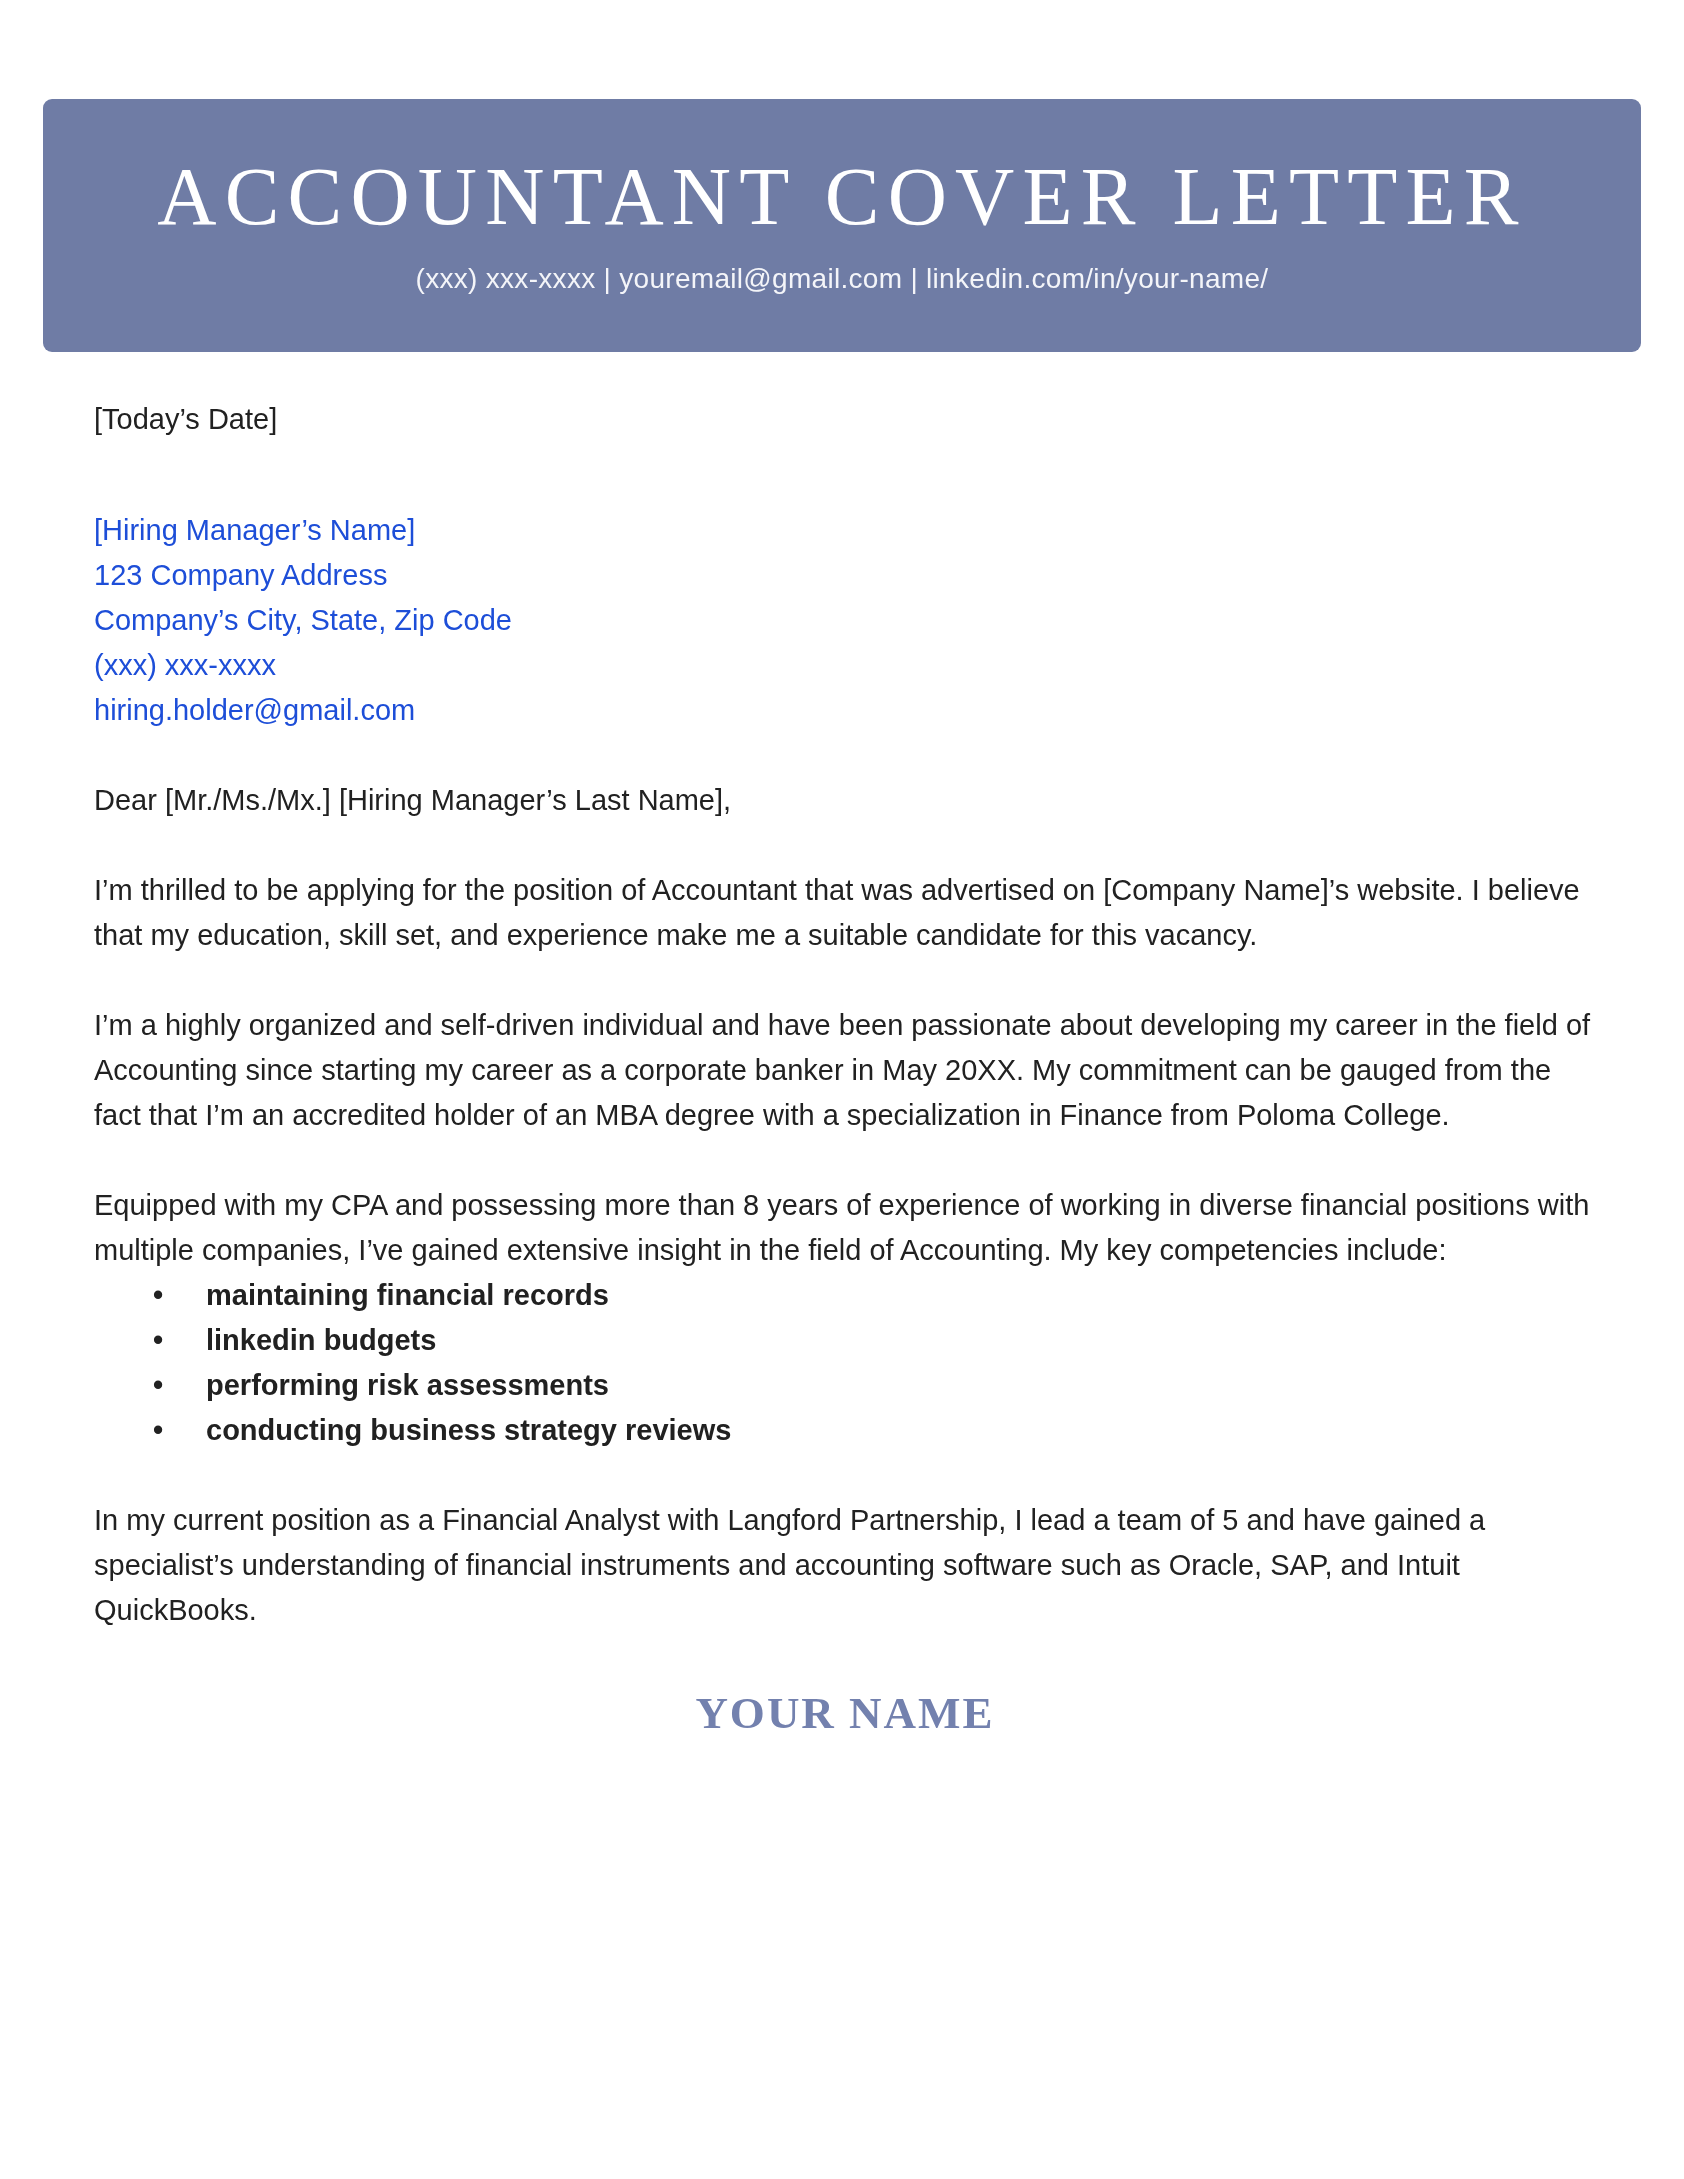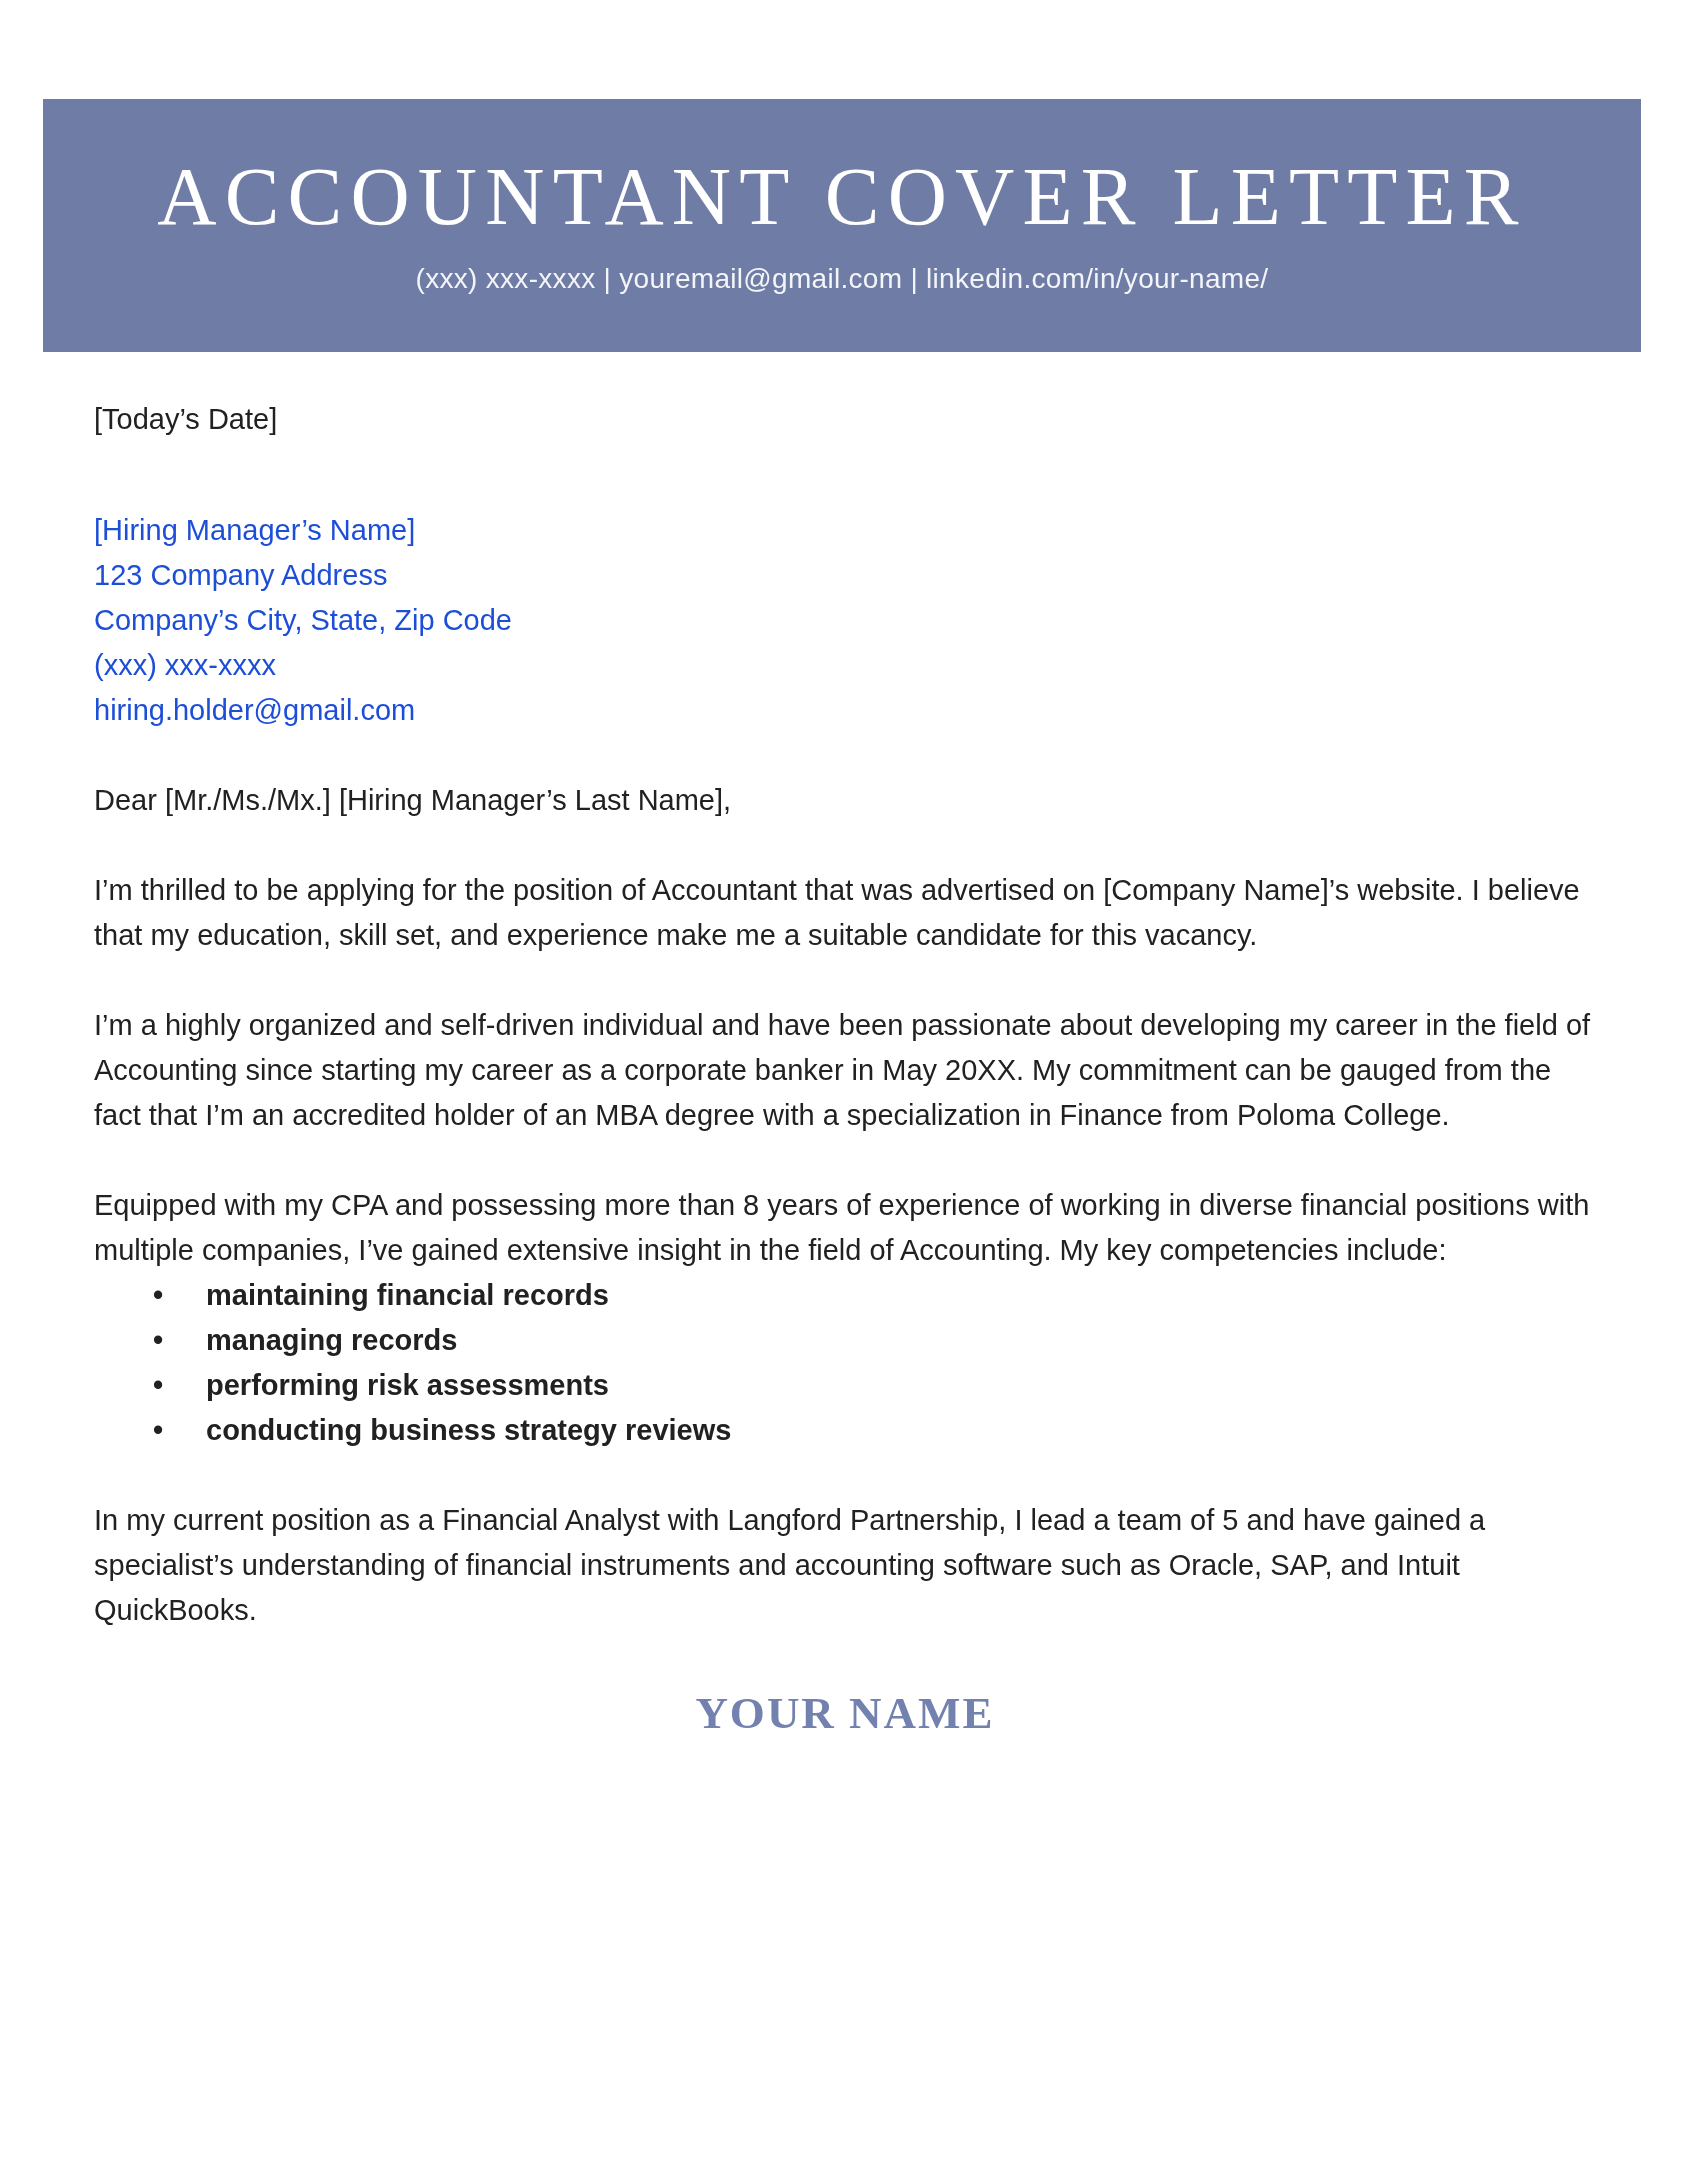--- a/index.html
+++ b/index.html
@@ -88,21 +88,21 @@
     line-height: 51px;
     letter-spacing: 2px;
     color: #7381ae;
   }
 </style>
 </head>
 <body>
 
 <div class="page">
 
-  <div class="header-band" style="background: rgb(111, 124, 165); color: rgb(255, 255, 255);">
+  <div class="header-band" style="background: rgb(111, 124, 165); color: rgb(255, 255, 255); border-radius: 9px;">
     <div class="header-title">ACCOUNTANT COVER LETTER</div>
     <div class="header-contact">(xxx) xxx-xxxx  |  youremail@gmail.com  |  linkedin.com/in/your-name/</div>
   </div>
 
   <div class="content">
 
     <div class="date-line">[Today’s Date]</div>
 
     <div class="recipient-block">
       <div>[Hiring Manager’s Name]</div>
@@ -115,21 +115,21 @@
     <div class="greeting">Dear [Mr./Ms./Mx.] [Hiring Manager’s Last Name],</div>
 
     <div class="paragraph">I’m thrilled to be applying for the position of Accountant that was advertised on [Company Name]’s website. I believe that my education, skill set, and experience make me a suitable candidate for this vacancy.</div>
 
     <div class="paragraph">I’m a highly organized and self-driven individual and have been passionate about developing my career in the field of Accounting since starting my career as a corporate banker in May 20XX. My commitment can be gauged from the fact that I’m an accredited holder of an MBA degree with a specialization in Finance from Poloma College.</div>
 
     <div class="paragraph no-gap">Equipped with my CPA and possessing more than 8 years of experience of working in diverse financial positions with multiple companies, I’ve gained extensive insight in the field of Accounting. My key competencies include:</div>
 
     <ul class="competency-list">
       <li>maintaining financial records</li>
-      <li>managing records</li>
+      <li>linkedin budgets</li>
       <li>performing risk assessments</li>
       <li>conducting business strategy reviews</li>
     </ul>
 
     <div class="paragraph">In my current position as a Financial Analyst with Langford Partnership, I lead a team of 5 and have gained a specialist’s understanding of financial instruments and accounting software such as Oracle, SAP, and Intuit QuickBooks.</div>
 
 
 
     <div class="signature" style="color: rgb(115, 129, 174); text-align: center;">YOUR NAME</div>
 

